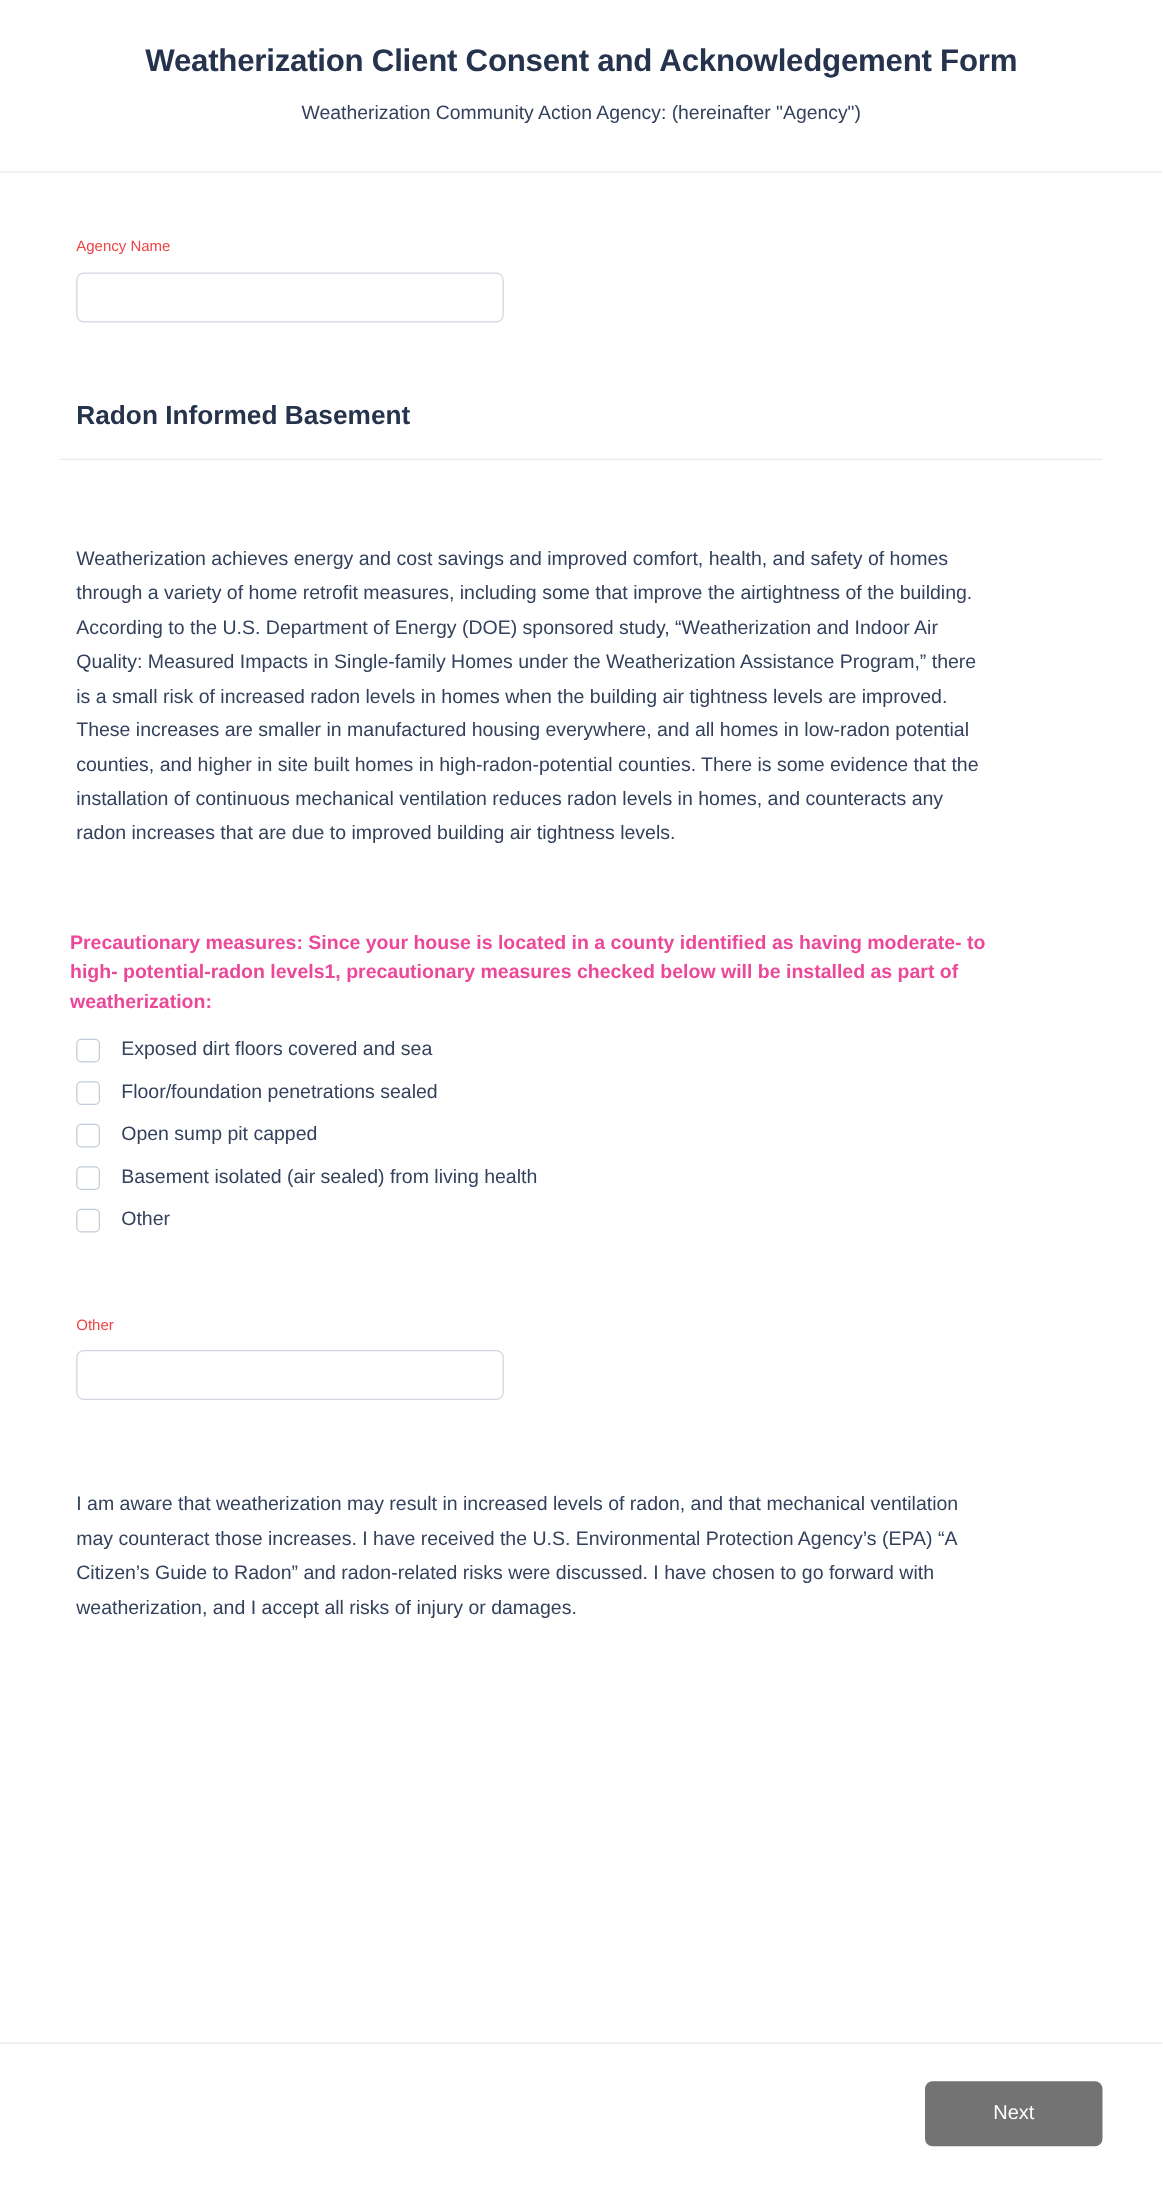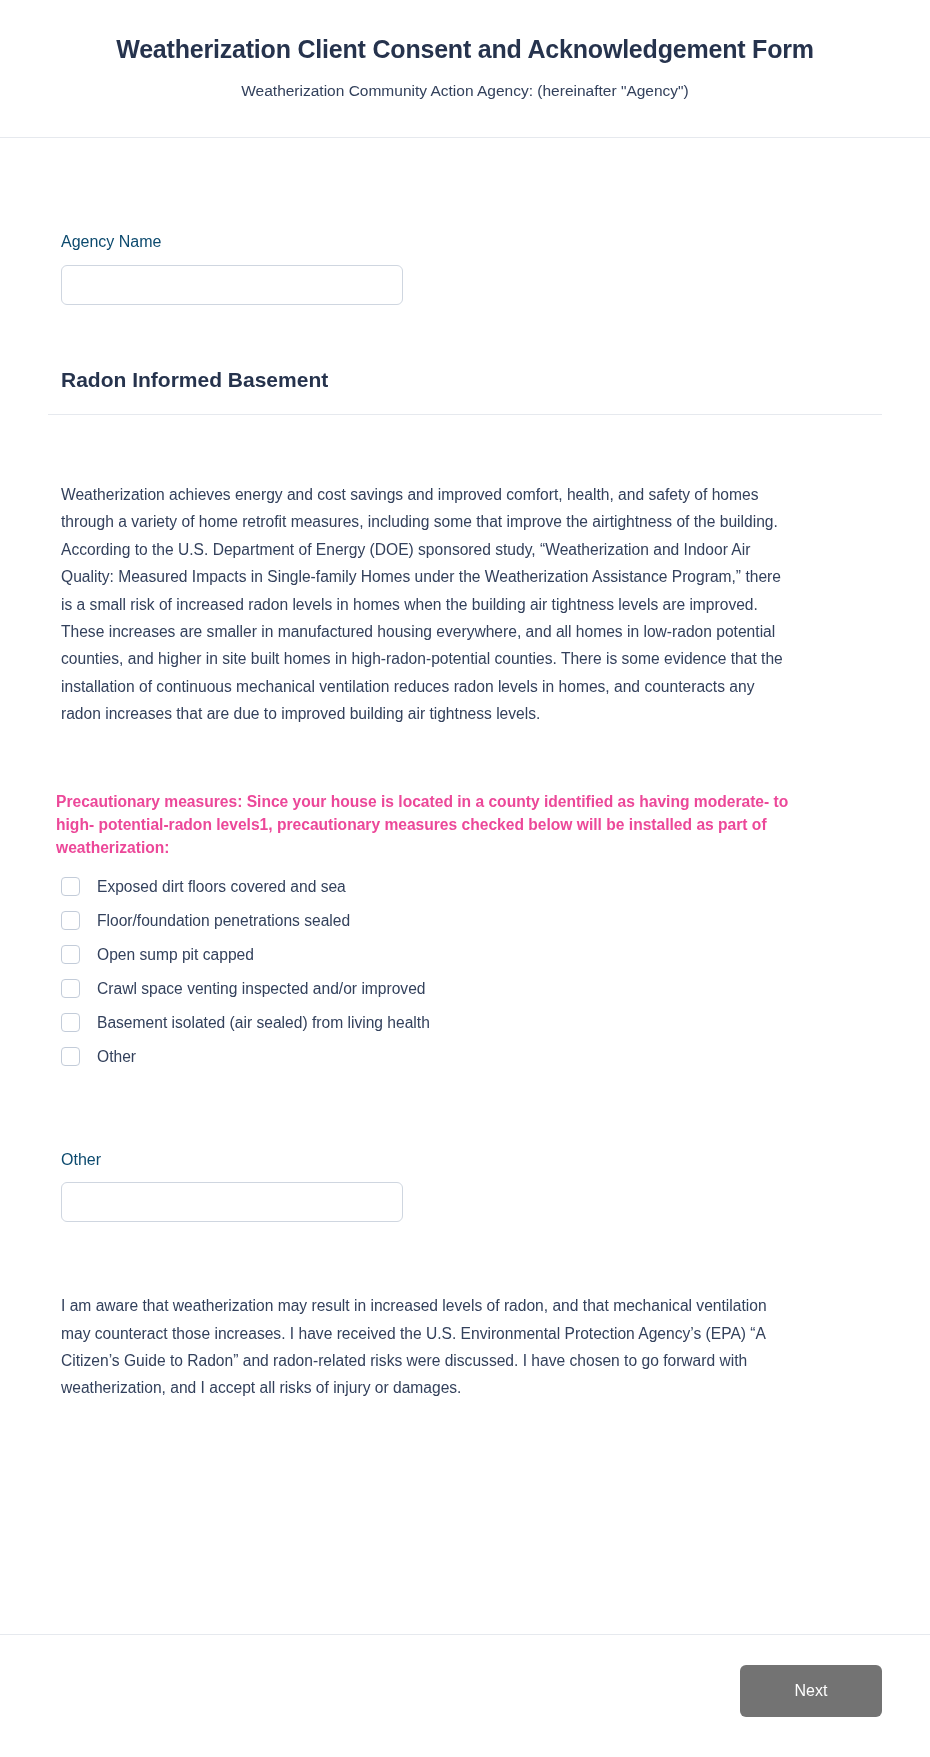--- a/index.html
+++ b/index.html
@@ -15,21 +15,20 @@
     -webkit-font-smoothing: antialiased;
   }
 
   .page {
     width: 930px;
     min-height: 1757px;
     box-sizing: border-box;
     display: flex;
     flex-direction: column;
     background: #fff;
-    gap: 26px;
   }
 
   
   .form-header {
     padding: 34px 48px 20px 48px;
     border-bottom: 1px solid #e6e9ee;
     text-align: center;
   }
   .form-title {
     font-size: 25px;
@@ -52,23 +51,23 @@
     flex: 1 1 auto;
     padding: 0 48px;
     box-sizing: border-box;
   }
 
   .field-block {
     padding-top: 52px;
   }
   .field-label {
     display: block;
-    font-size: 16px;
-    color: #0c4a6e;
-    margin: 16px 0 13px 13px;
+    font-size: 12px;
+    color: #ef4444;
+    margin: 0 0 13px 13px;
     line-height: 1.2;
   }
   .text-input {
     display: block;
     width: 342px;
     height: 40px;
     box-sizing: border-box;
     margin-left: 13px;
     padding: 6px 12px;
     font-family: "Liberation Sans", sans-serif;
@@ -203,24 +202,20 @@
           <li class="checkbox-row">
             <span class="checkbox-box"></span>
             <span class="checkbox-label">Floor/foundation penetrations sealed</span>
           </li>
           <li class="checkbox-row">
             <span class="checkbox-box"></span>
             <span class="checkbox-label">Open sump pit capped</span>
           </li>
           <li class="checkbox-row">
             <span class="checkbox-box"></span>
-            <span class="checkbox-label">Crawl space venting inspected and/or improved</span>
-          </li>
-          <li class="checkbox-row">
-            <span class="checkbox-box"></span>
             <span class="checkbox-label">Basement isolated (air sealed) from living health</span>
           </li>
           <li class="checkbox-row">
             <span class="checkbox-box"></span>
             <span class="checkbox-label">Other</span>
           </li>
         </ul>
     </div>
 
     <div class="other-block">

